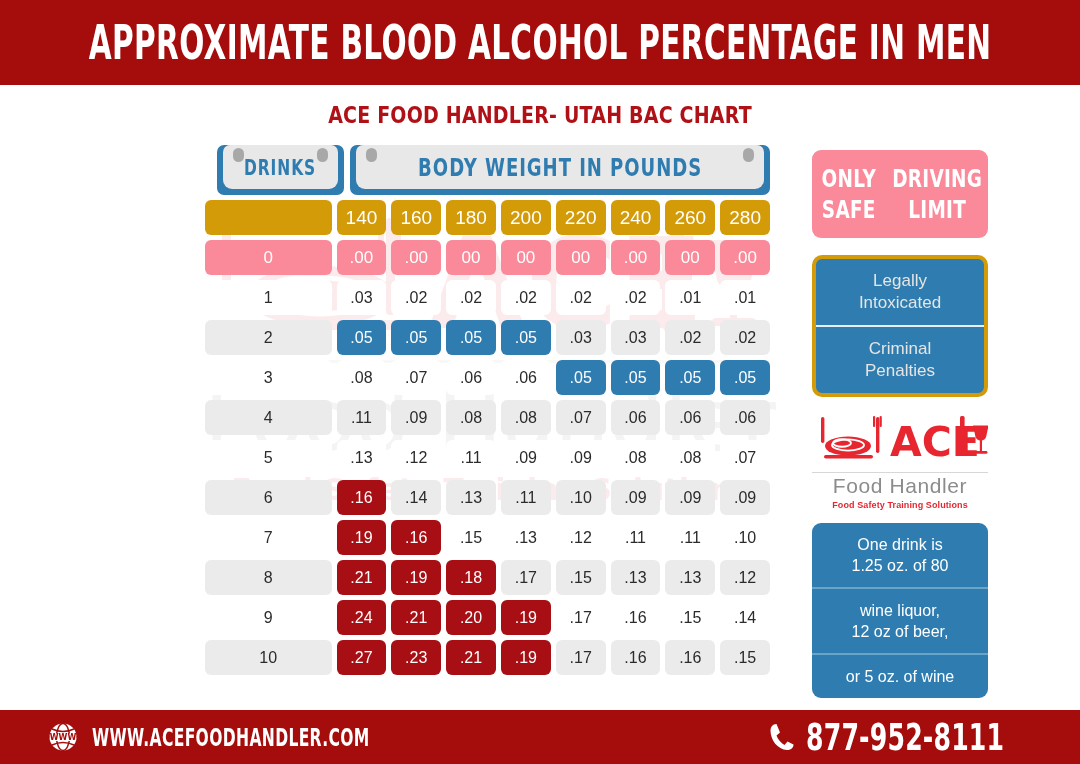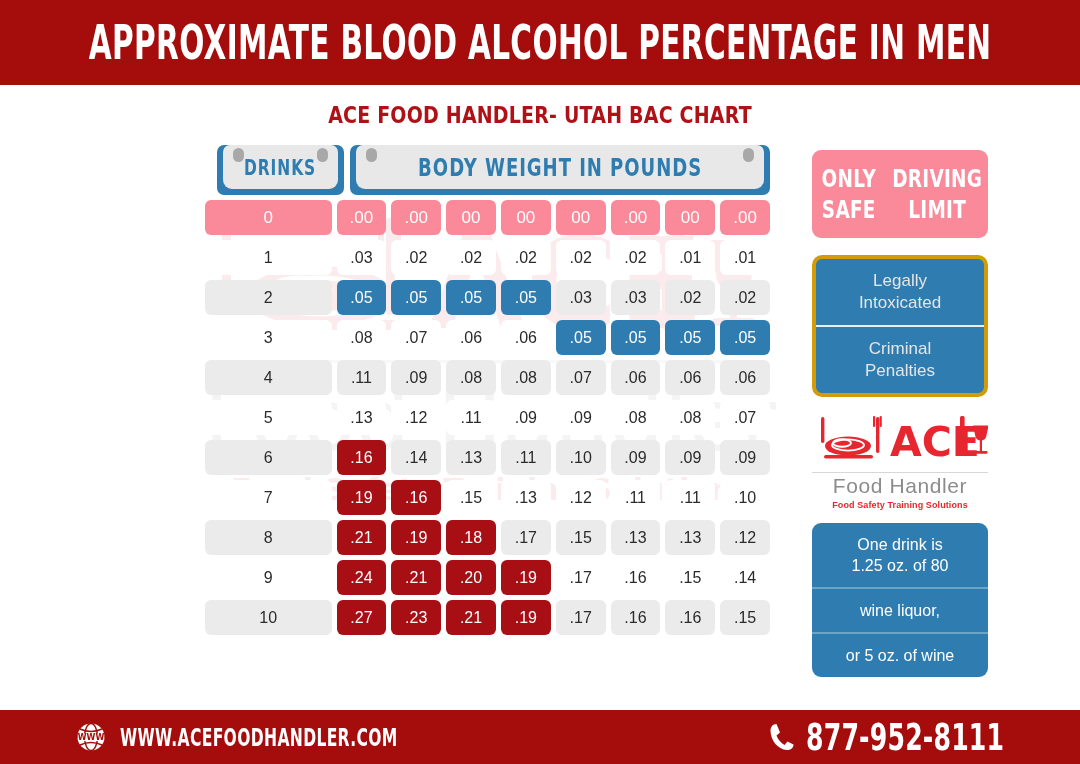--- a/index.html
+++ b/index.html
@@ -218,21 +218,21 @@
   }
   .info-blue .seg + .seg { border-top: 2px solid #6aa5c8; }
 
   
   .footer {
     position: absolute; left: 0; top: 710px;
     width: 1080px; height: 54px;
     background: #a50c0c;
     display: flex; align-items: center;
   }
-  .f-left { display: flex; align-items: center; margin-left: 76px; }
+  .f-left { display: flex; align-items: center; margin-left: 48px; }
   .globe { width: 30px; height: 30px; }
   .f-url {
     color: #ffffff;
     font-size: 19px;
     font-weight: 700;
     letter-spacing: .4px;
     margin-left: 14px;
     transform: scale(.82, 1.26);
     transform-origin: left center;
     font-family: "DejaVu Sans", sans-serif;
@@ -306,20 +306,31 @@
       <div class="tab tab-weight">
         <div class="pin l"></div>
         <div class="pin r"></div>
         <div class="tab-inner">
           <span class="tab-label">BODY WEIGHT IN POUNDS</span>
         </div>
       </div>
     </div>
 
     <div class="grid" id="grid">
+        <div class="row row-weights">
+          <div class="cell cell-label"></div>
+          <div class="cell cell-w">140</div>
+          <div class="cell cell-w">160</div>
+          <div class="cell cell-w">180</div>
+          <div class="cell cell-w">200</div>
+          <div class="cell cell-w">220</div>
+          <div class="cell cell-w">240</div>
+          <div class="cell cell-w">260</div>
+          <div class="cell cell-w">280</div>
+        </div>
         <div class="row row-zero">
           <div class="cell cell-label">0</div>
           <div class="cell cell-w">.00</div>
           <div class="cell cell-w">.00</div>
           <div class="cell cell-w">00</div>
           <div class="cell cell-w">00</div>
           <div class="cell cell-w">00</div>
           <div class="cell cell-w">.00</div>
           <div class="cell cell-w">00</div>
           <div class="cell cell-w">.00</div>
@@ -486,20 +497,21 @@
       <div class="logo-tag">Food Safety Training Solutions</div>
     </div>
 
     <div class="info-blue">
       <div class="seg">
         <div>One drink is</div>
         <div>1.25 oz. of 80</div>
       </div>
       <div class="seg">
         <div>wine liquor,</div>
+        <div>12 oz of beer,</div>
       </div>
       <div class="seg">
         <div>or 5 oz. of wine</div>
       </div>
     </div>
   </div>
 
   <div class="footer">
     <div class="f-left">
       <svg class="globe" viewBox="0 0 30 30" xmlns="http://www.w3.org/2000/svg">

